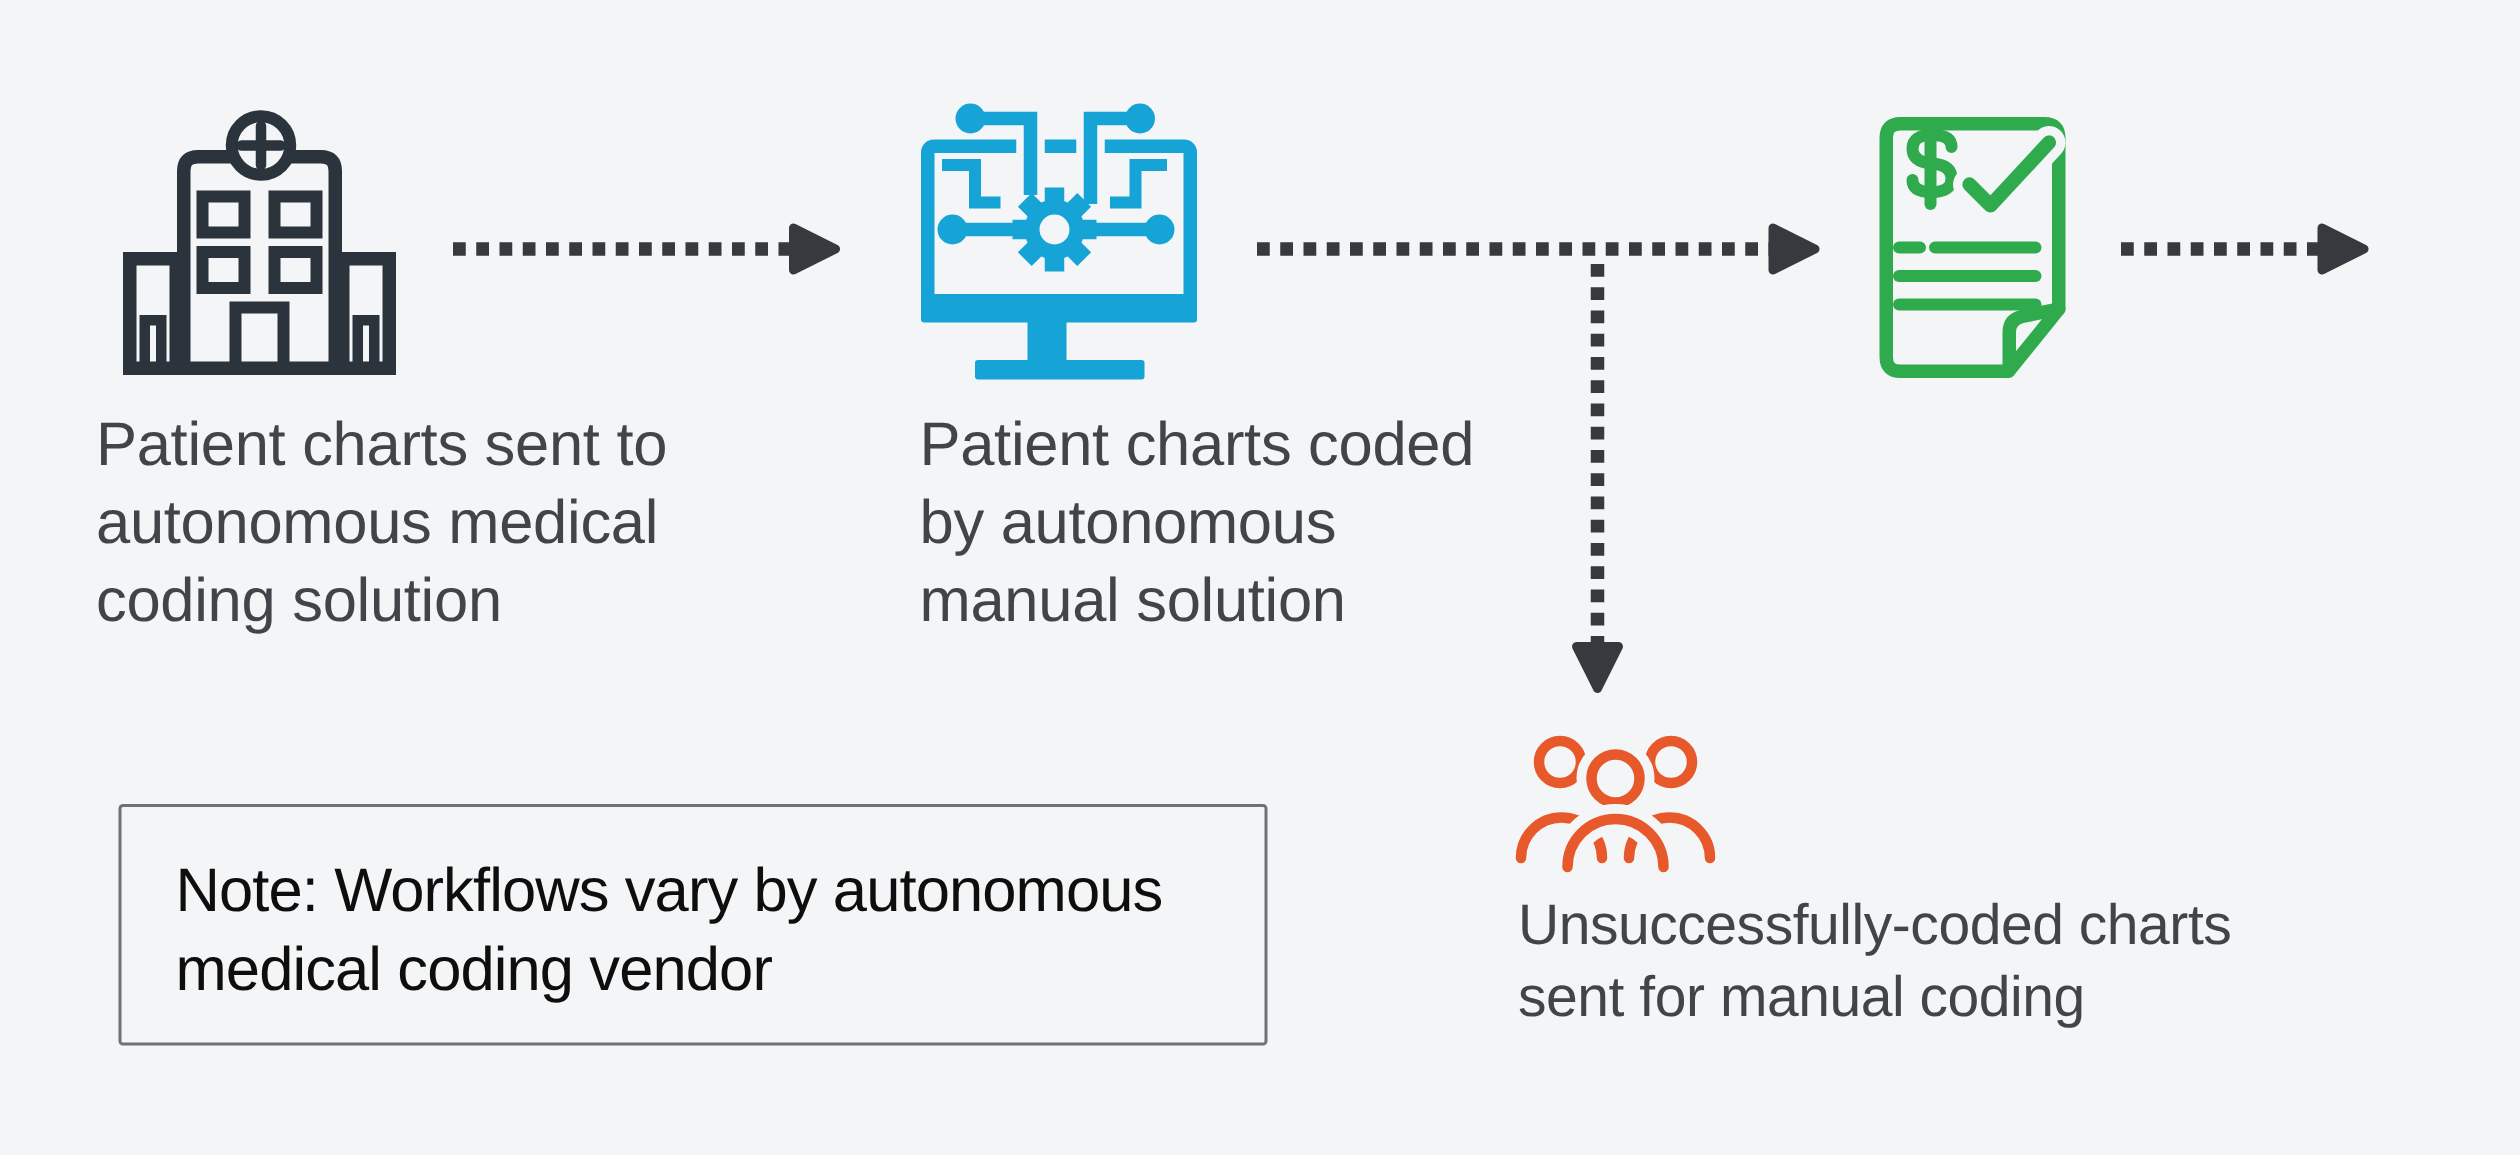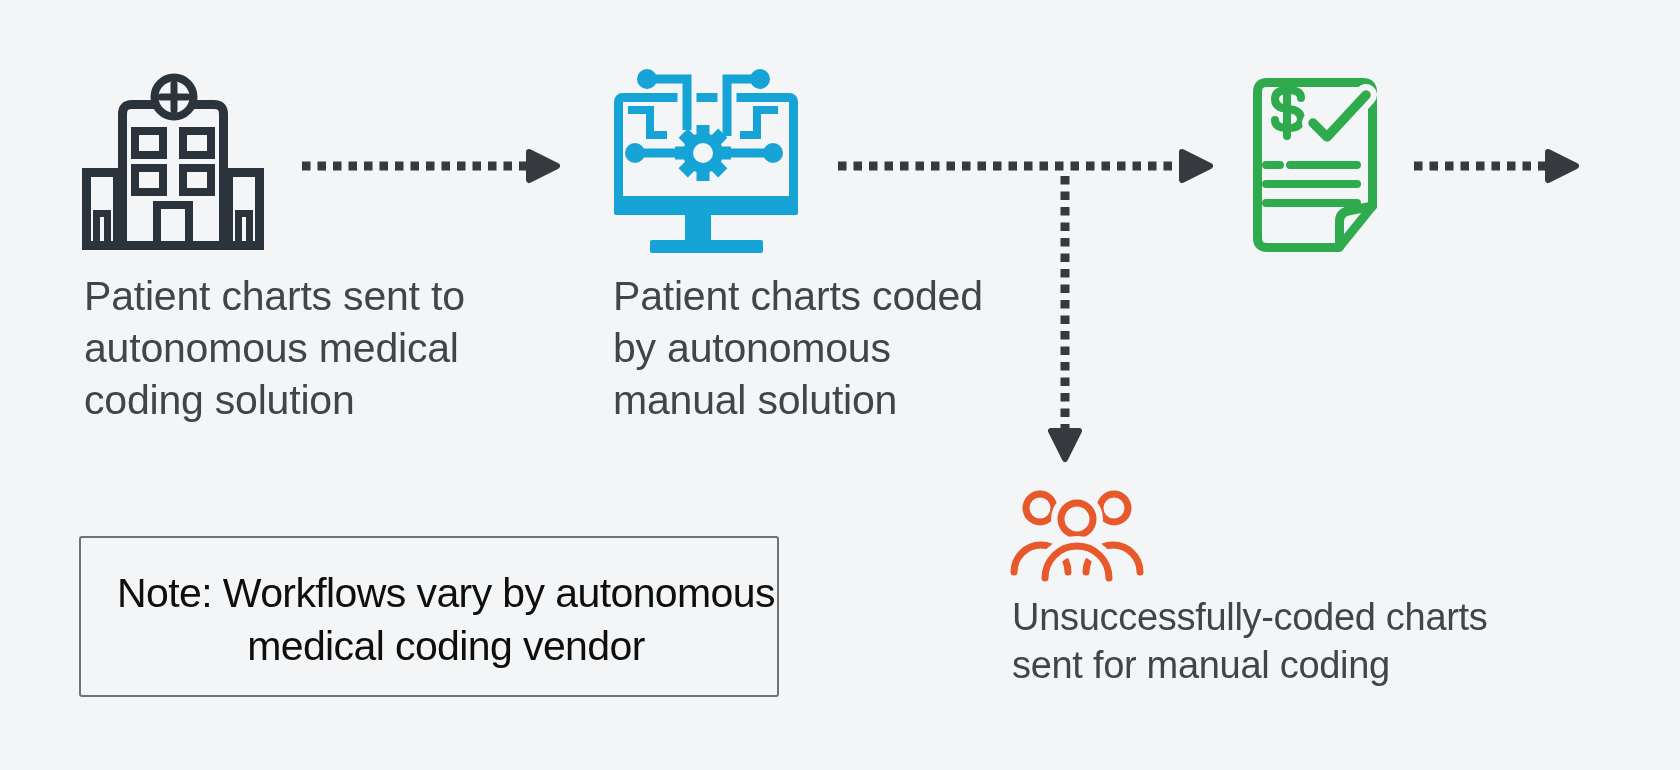--- a/index.html
+++ b/index.html
@@ -21,25 +21,24 @@
   }
   .caption.small{
     font-size:38px;
     line-height:48px;
     color:var(--c-text,#45494c);
     letter-spacing:-0.3px;
   }
   .note-box{
     position:absolute;
     left:79px;top:536px;
-    width:700px;height:161px;
+    width:766px;height:161px;
     border:2px solid var(--c-border,#6f7173);
     border-radius:3px;
     box-sizing:border-box;
-    text-align:center;
   }
   .note-text{
     position:absolute;
     left:36px;top:29px;
     white-space:pre-line;
     color:var(--c-note-text,#0e0e0e);
     font-size:41px;
     line-height:53px;
     letter-spacing:-0.6px;
   }
@@ -162,21 +161,21 @@
     <circle class="st-orange" cx="106" cy="18" r="14" stroke-width="7"></circle>
     <path class="st-orange" d="M6,82 A27,27 0 0 1 60,82" stroke-width="7" stroke-linecap="round"></path>
     <path class="st-orange" d="M78,82 A27,27 0 0 1 132,82" stroke-width="7" stroke-linecap="round"></path>
 
     <circle class="halo" cx="69" cy="29" r="16" stroke-width="20"></circle>
     <circle class="st-orange" cx="69" cy="29" r="16" stroke-width="7"></circle>
     <path class="halo" d="M37,88 A32,32 0 0 1 101,88" stroke-width="20"></path>
     <path class="st-orange" d="M37,88 A32,32 0 0 1 101,88" stroke-width="7" stroke-linecap="round"></path>
   </svg>
 
-  <div class="caption" style="left:84px;top:270px">Patient charts sent to
+  <div class="caption" style="left:64px;top:270px">Patient charts sent to
 autonomous medical
 coding solution</div>
   <div class="caption" style="left:613px;top:270px">Patient charts coded
 by autonomous
 manual solution</div>
   <div class="caption small" style="left:1012px;top:593px">Unsuccessfully-coded charts
 sent for manual coding</div>
 
   <div class="note-box">
     <div class="note-text">Note: Workflows vary by autonomous

